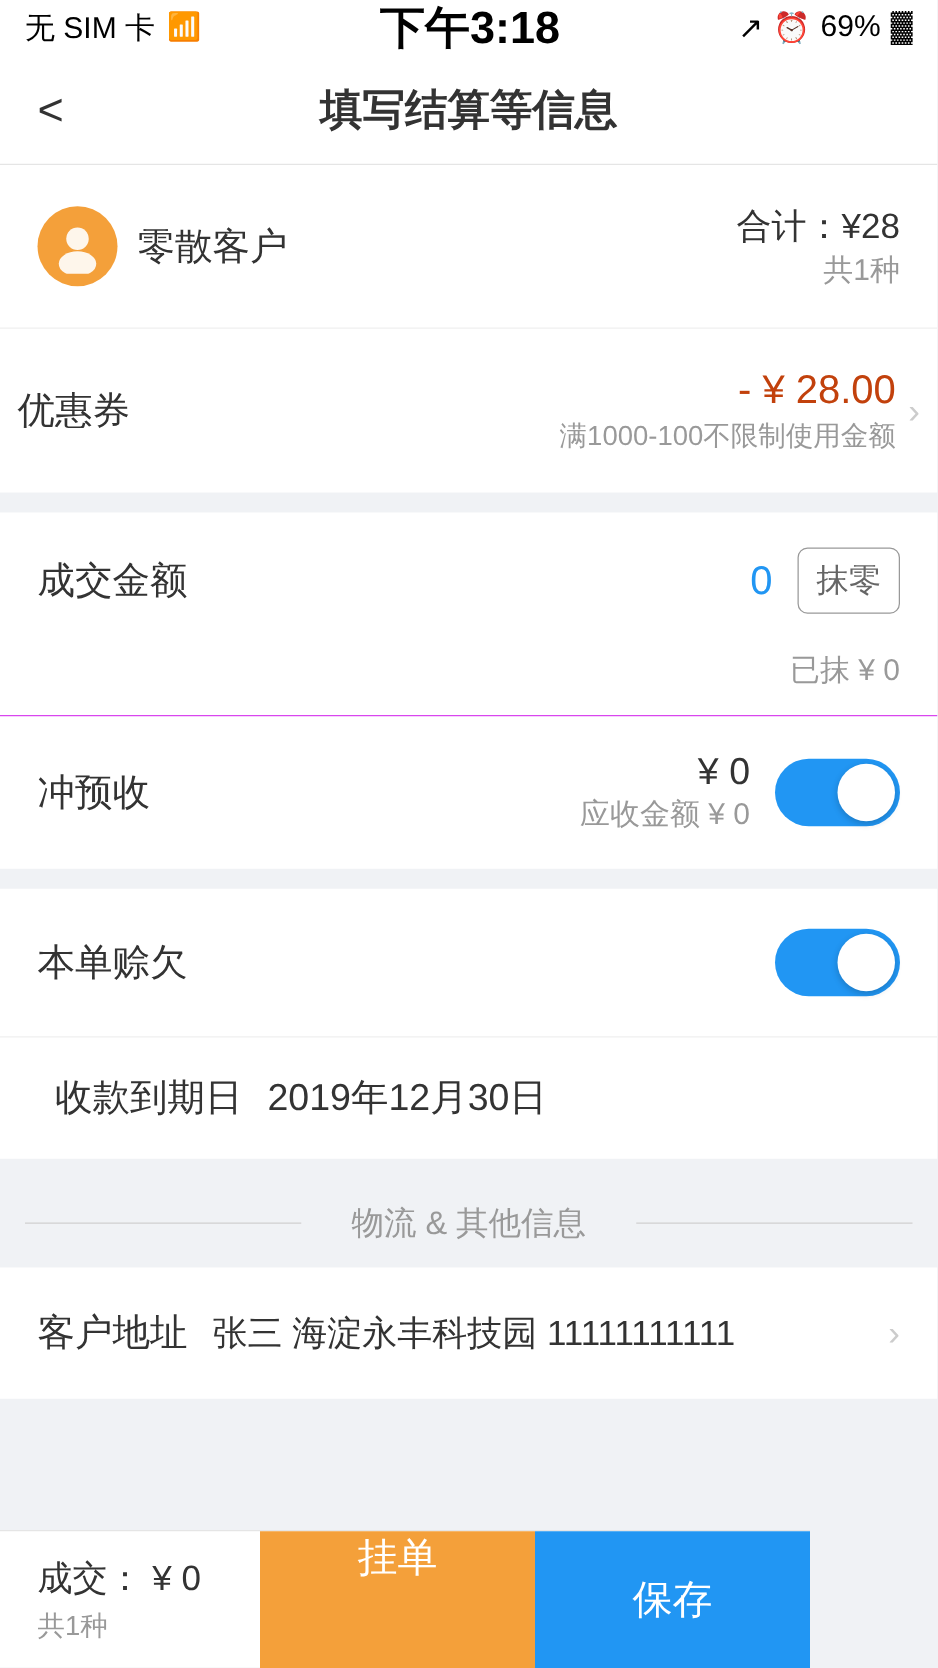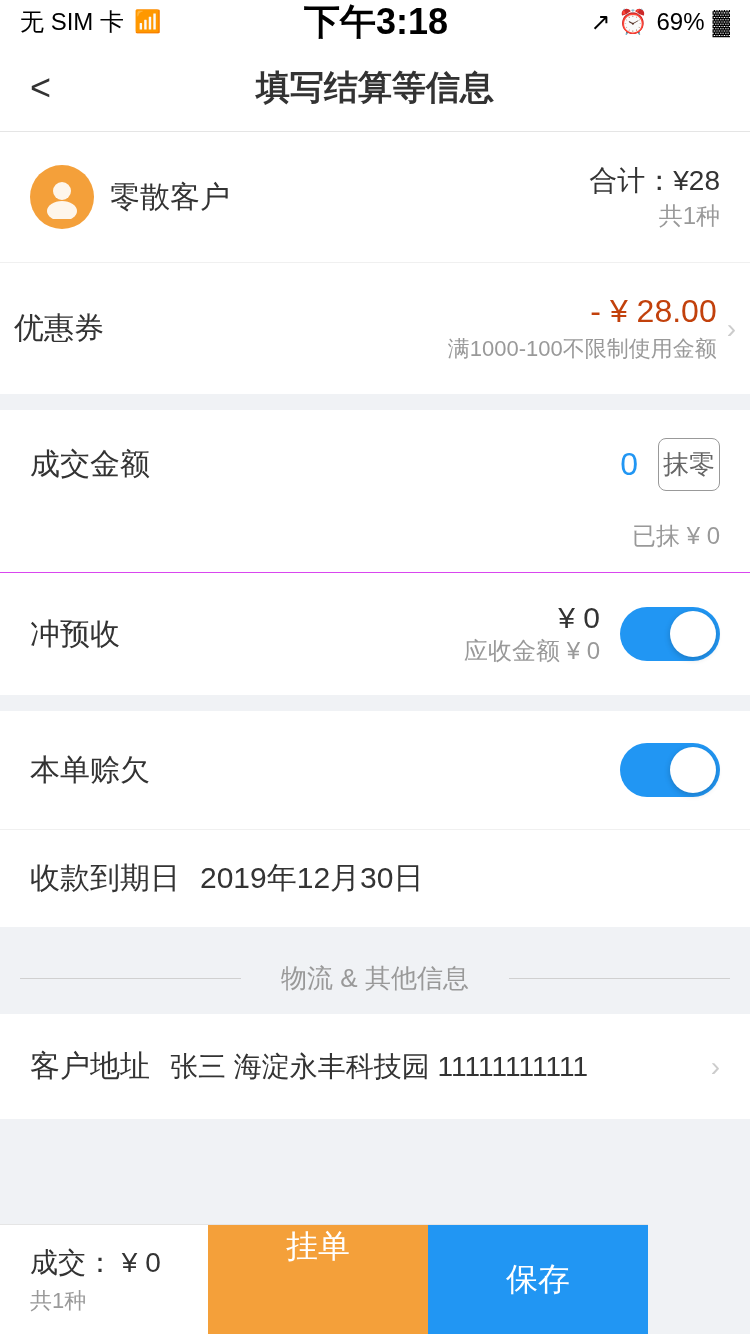--- a/index.html
+++ b/index.html
@@ -120,21 +120,21 @@
       font-size: 32px;
       color: #2196F3;
       border: none;
       outline: none;
       text-align: right;
       width: 80px;
     }
     .round-button {
       border: 1px solid #999;
       border-radius: 8px;
-      padding: 8px 4px;
+      padding: 8px 14px;
       font-size: 26px;
       color: #666;
       background: #fff;
       cursor: pointer;
     }
     .sub-text { font-size: 24px; color: #999; text-align: right; }
     .prepay-row {
       display: flex;
       align-items: center;
       justify-content: space-between;
@@ -177,21 +177,21 @@
       align-items: center;
       justify-content: space-between;
       padding: 32px 30px;
     }
     .debt-label { font-size: 30px; color: #333; }
 
     
     .date-row {
       display: flex;
       align-items: center;
-      padding: 28px 30px;
+      padding: 28px 44px;
       border-top: 1px solid #f0f0f0;
       gap: 20px;
     }
     .date-label { font-size: 30px; color: #333; }
     .date-value { font-size: 30px; color: #333; }
 
     
     .sep-label {
       background: #f0f2f5;
       text-align: center;

